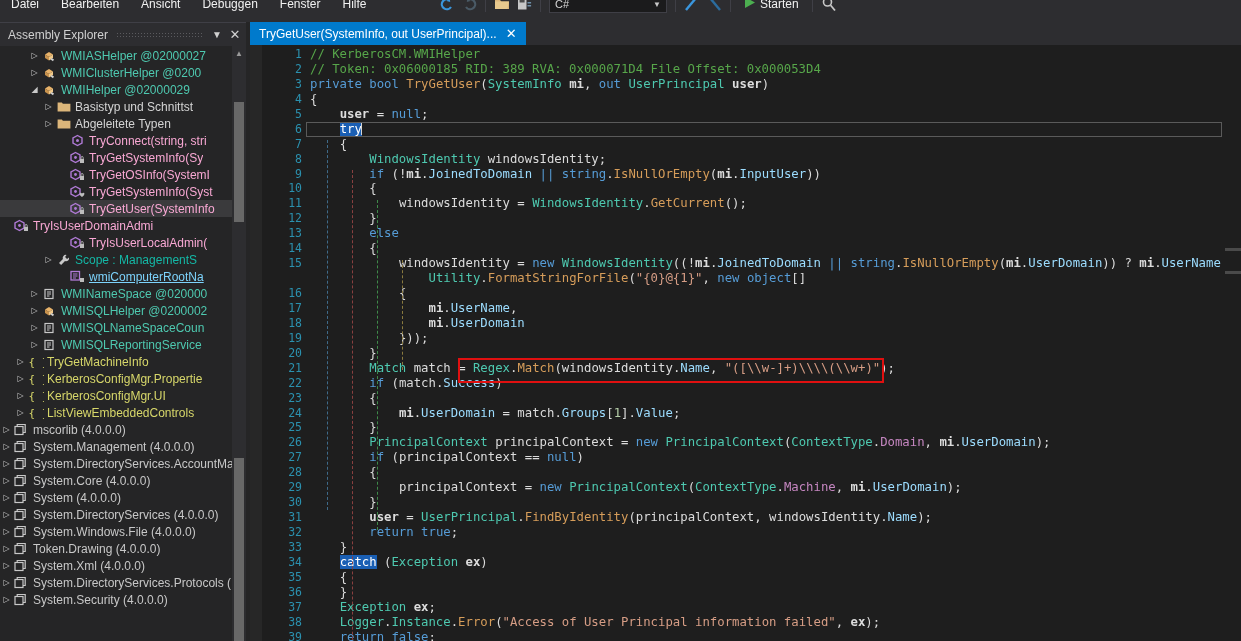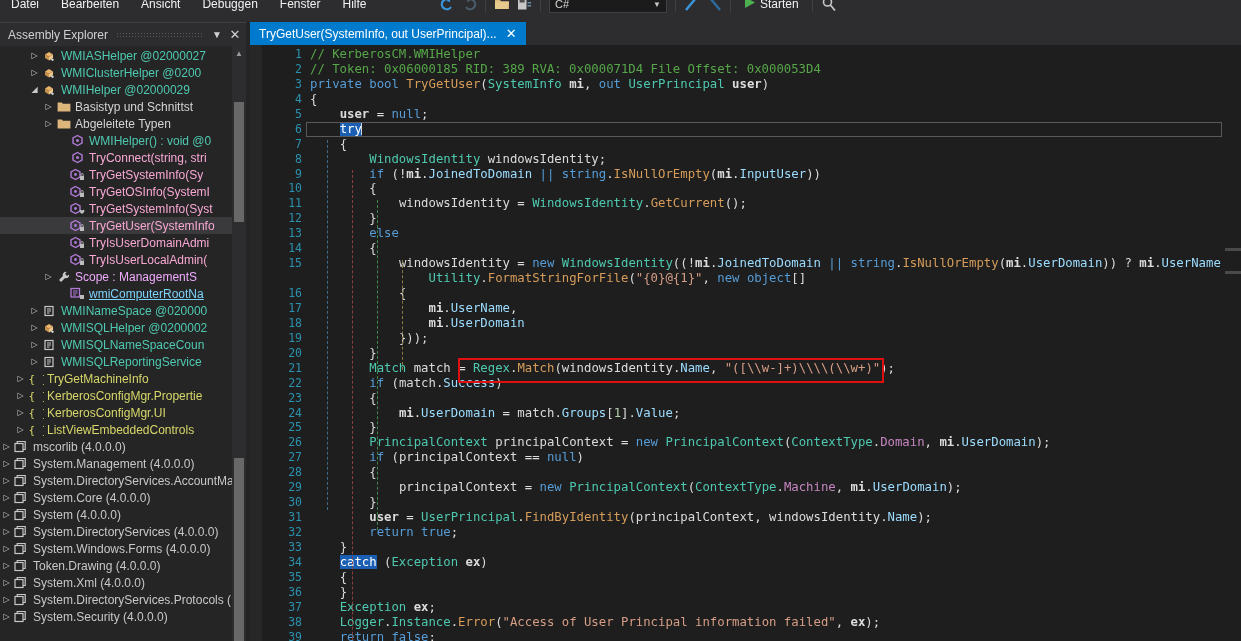--- a/index.html
+++ b/index.html
@@ -74,21 +74,21 @@
     color: #c9c9c9; font-size: 8px;
   }
   .twisty.none { color: transparent; }
   .icon-slot {
     width: 17px; min-width: 17px; height: 16px; display: flex; align-items: center;
     justify-content: center; margin-right: 3px; position: relative;
   }
   .tree-label { overflow: hidden; }
   .c-type    { color: #4ec9b0; }
   .c-method  { color: #f9a8d4; }
-  .c-prop    { color: #f0abfc; text-align: right; }
+  .c-prop    { color: #14b8a6; text-align: right; }
   .c-field   { color: #7dd3fc; text-decoration: underline; }
   .c-ns      { color: #d7d76a; }
   .c-asm     { color: #c8c8c8; }
   .c-folder  { color: #d4d4d4; }
 
   .tree-scroll {
     position: absolute; right: 0; top: 23px; width: 14px; bottom: 0; background: #2d2d30;
   }
   .tree-scroll .up-arrow {
     height: 14px; display: flex; align-items: center; justify-content: center;
@@ -325,30 +325,20 @@
           <span class="tree-label c-folder">Abgeleitete Typen</span>
         </div>
         <div class="tree-row" style="padding-left: 56px;">
           <span class="twisty none"></span>
           <span class="icon-slot">
             <svg width="13" height="13" viewBox="0 0 13 13">
               <path d="M6.5 1.5 L11 4 V9 L6.5 11.5 L2 9 V4 Z" fill="none" stroke="#b07ad6" stroke-width="1.4"></path>
               <circle cx="6.5" cy="6.5" r="1.5" fill="#b07ad6"></circle>
             </svg>
           </span>
-          <span class="tree-label c-type">WMIHelper() : void @0</span>
-        </div>
-        <div class="tree-row" style="padding-left: 56px;">
-          <span class="twisty none"></span>
-          <span class="icon-slot">
-            <svg width="13" height="13" viewBox="0 0 13 13">
-              <path d="M6.5 1.5 L11 4 V9 L6.5 11.5 L2 9 V4 Z" fill="none" stroke="#b07ad6" stroke-width="1.4"></path>
-              <circle cx="6.5" cy="6.5" r="1.5" fill="#b07ad6"></circle>
-            </svg>
-          </span>
           <span class="tree-label c-method">TryConnect(string, stri</span>
         </div>
         <div class="tree-row" style="padding-left: 56px;">
           <span class="twisty none"></span>
           <span class="icon-slot">
             <svg width="15" height="13" viewBox="0 0 15 13">
               <path d="M5.5 1.5 L10 4 V9 L5.5 11.5 L1 9 V4 Z" fill="none" stroke="#b07ad6" stroke-width="1.4"></path>
               <circle cx="5.5" cy="6.5" r="1.4" fill="#b07ad6"></circle>
               <rect x="10" y="8" width="4" height="4" fill="#bdbdbd"></rect>
               <path d="M11 8 v-1.4 a1.1 1.1 0 0 1 2.2 0 V8" fill="none" stroke="#bdbdbd" stroke-width="0.9"></path>
@@ -384,21 +374,21 @@
           <span class="icon-slot">
             <svg width="15" height="13" viewBox="0 0 15 13">
               <path d="M5.5 1.5 L10 4 V9 L5.5 11.5 L1 9 V4 Z" fill="none" stroke="#b07ad6" stroke-width="1.4"></path>
               <circle cx="5.5" cy="6.5" r="1.4" fill="#b07ad6"></circle>
               <rect x="10" y="8" width="4" height="4" fill="#bdbdbd"></rect>
               <path d="M11 8 v-1.4 a1.1 1.1 0 0 1 2.2 0 V8" fill="none" stroke="#bdbdbd" stroke-width="0.9"></path>
             </svg>
           </span>
           <span class="tree-label c-method">TryGetUser(SystemInfo</span>
         </div>
-        <div class="tree-row" style="padding-left: 56px;">
+        <div class="tree-row" style="">
           <span class="twisty none"></span>
           <span class="icon-slot">
             <svg width="15" height="13" viewBox="0 0 15 13">
               <path d="M5.5 1.5 L10 4 V9 L5.5 11.5 L1 9 V4 Z" fill="none" stroke="#b07ad6" stroke-width="1.4"></path>
               <circle cx="5.5" cy="6.5" r="1.4" fill="#b07ad6"></circle>
               <rect x="10" y="8" width="4" height="4" fill="#bdbdbd"></rect>
               <path d="M11 8 v-1.4 a1.1 1.1 0 0 1 2.2 0 V8" fill="none" stroke="#bdbdbd" stroke-width="0.9"></path>
             </svg>
           </span>
           <span class="tree-label c-method">TryIsUserDomainAdmi</span>
@@ -574,21 +564,21 @@
           <span class="tree-label c-asm">System.DirectoryServices (4.0.0.0)</span>
         </div>
         <div class="tree-row" style="padding-left: 0px;">
           <span class="twisty">▷</span>
           <span class="icon-slot">
             <svg width="15" height="14" viewBox="0 0 15 14">
               <rect x="1" y="3.5" width="8" height="8" fill="none" stroke="#c8c8c8" stroke-width="1.2"></rect>
               <path d="M3.2 3.5 V1.5 H11.2 V9.5 H9" fill="none" stroke="#c8c8c8" stroke-width="1.2"></path>
             </svg>
           </span>
-          <span class="tree-label c-asm">System.Windows.Forms (4.0.0.0)</span>
+          <span class="tree-label c-asm">System.Windows.File (4.0.0.0)</span>
         </div>
         <div class="tree-row" style="padding-left: 0px;">
           <span class="twisty">▷</span>
           <span class="icon-slot">
             <svg width="15" height="14" viewBox="0 0 15 14">
               <rect x="1" y="3.5" width="8" height="8" fill="none" stroke="#c8c8c8" stroke-width="1.2"></rect>
               <path d="M3.2 3.5 V1.5 H11.2 V9.5 H9" fill="none" stroke="#c8c8c8" stroke-width="1.2"></path>
             </svg>
           </span>
           <span class="tree-label c-asm">Token.Drawing (4.0.0.0)</span>

